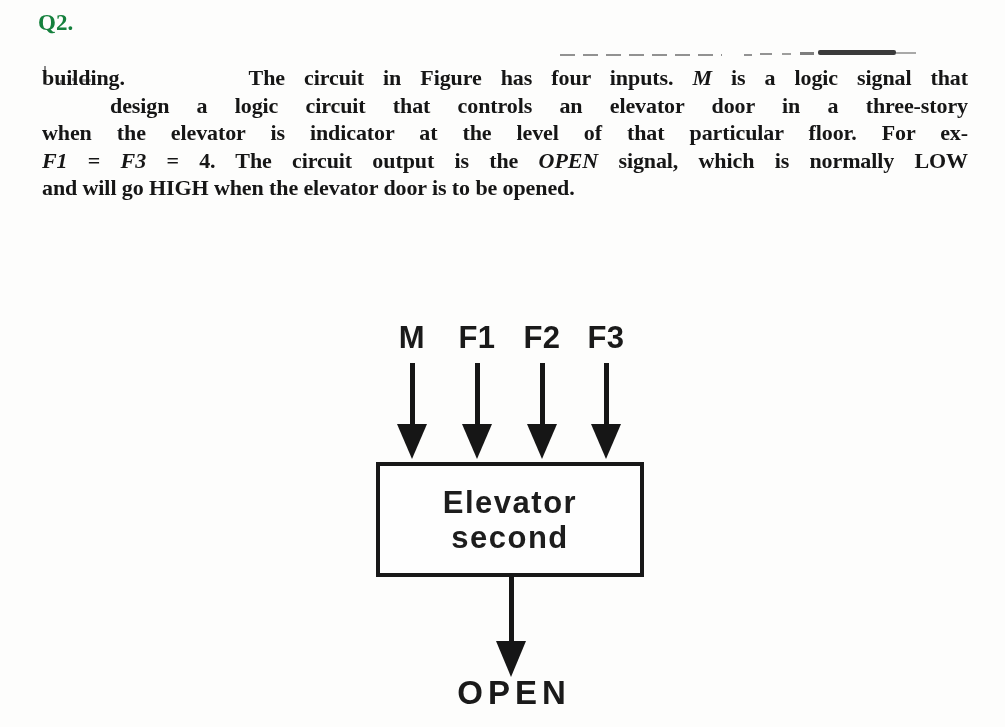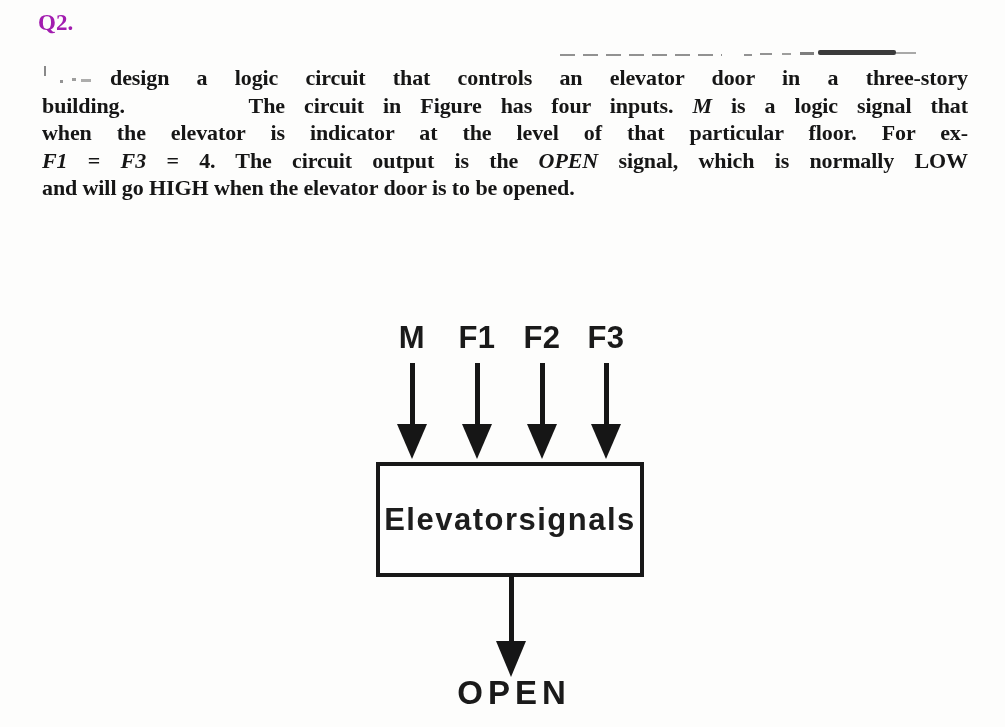--- a/index.html
+++ b/index.html
@@ -10,21 +10,21 @@
     font-family: "Liberation Serif", serif;
   }
   .page {
     position: relative;
     width: 1005px; height: 727px;
   }
   
   .qlabel {
     position: absolute; left: 38px; top: 10px;
     font-family: "Liberation Serif", serif;
-    font-size: 23px; font-weight: 700; color: #a21caf;
+    font-size: 23px; font-weight: 700; color: #15803d;
   }
   
   .artifact { position: absolute; background: #2a2a2a; }
   .art-dashline {
     position: absolute; left: 560px; top: 54px; width: 162px; height: 2px;
     background: repeating-linear-gradient(90deg, #3a3a3a 0 15px, transparent 15px 23px);
     opacity: .55;
   }
   
   .para {
@@ -56,21 +56,21 @@
   }
   .arr-head {
     position: absolute; left: -15px; top: 104px; width: 0; height: 0;
     border-left: 15px solid transparent; border-right: 15px solid transparent;
     border-top: 35px solid #161616;
   }
   .circuit-box {
     position: absolute; left: 376px; top: 462px;
     width: 260px; height: 107px;
     border: 4px solid #181818; background: rgba(255,255,255,0.6);
-    display: flex; flex-direction: row; align-items: center; justify-content: center;
+    display: flex; flex-direction: column; align-items: center; justify-content: center;
     font-family: "Liberation Sans", sans-serif;
     font-size: 31px; font-weight: 700; color: #1d1d1d;
     line-height: 35px; letter-spacing: 1.5px;
   }
   .out-shaft {
     position: absolute; left: 509px; top: 577px; width: 5px; height: 66px;
     background: #161616;
   }
   .out-head {
     position: absolute; left: 496px; top: 641px; width: 0; height: 0;
@@ -98,22 +98,22 @@
   <div class="artifact" style="left:800px; top:52px; width:14px; height:3px; opacity:.6;"></div>
   <div class="artifact" style="left:818px; top:50px; width:78px; height:5px; opacity:.92; border-radius:2px;"></div>
   <div class="artifact" style="left:896px; top:52px; width:20px; height:2px; opacity:.4;"></div>
 
   <div class="artifact" style="left:44px; top:66px; width:2px; height:10px; opacity:.55;"></div>
   <div class="artifact" style="left:60px; top:80px; width:3px; height:3px; opacity:.5;"></div>
   <div class="artifact" style="left:72px; top:78px; width:4px; height:3px; opacity:.45;"></div>
   <div class="artifact" style="left:81px; top:79px; width:10px; height:3px; opacity:.38;"></div>
 
   <div class="para">
+      <div class="tline"><span>building. </span><span class="gapspan"></span><span> The circuit in Figure has four inputs. </span><i>M</i><span> is a logic signal that</span></div>
       <div class="tline indent"><span>design a logic circuit that controls an elevator door in a three-story</span></div>
-      <div class="tline"><span>building. </span><span class="gapspan"></span><span> The circuit in Figure has four inputs. </span><i>M</i><span> is a logic signal that</span></div>
       <div class="tline"><span>when the elevator is indicator at the level of that particular floor. For ex-</span></div>
       <div class="tline"><i>F1</i><span> = </span><i>F3</i><span> = 4. The circuit output is the </span><i>OPEN</i><span> signal, which is normally LOW</span></div>
       <div class="tline lastline"><span>and will go HIGH when the elevator door is to be opened.</span></div>
     </div>
 
   <div class="diagram">
 
     <div class="in-group" style="left:412px;">
       <div class="in-label">M</div>
       <div class="arr-shaft"></div>
@@ -133,21 +133,21 @@
     </div>
 
     <div class="in-group" style="left:606px;">
       <div class="in-label">F3</div>
       <div class="arr-shaft"></div>
       <div class="arr-head"></div>
     </div>
 
     <div class="circuit-box">
       <div>Elevator</div>
-      <div>signals</div>
+      <div>second</div>
     </div>
 
     <div class="out-shaft"></div>
     <div class="out-head"></div>
     <div class="out-label">OPEN</div>
 
   </div>
 </div>
 
 </body></html>

